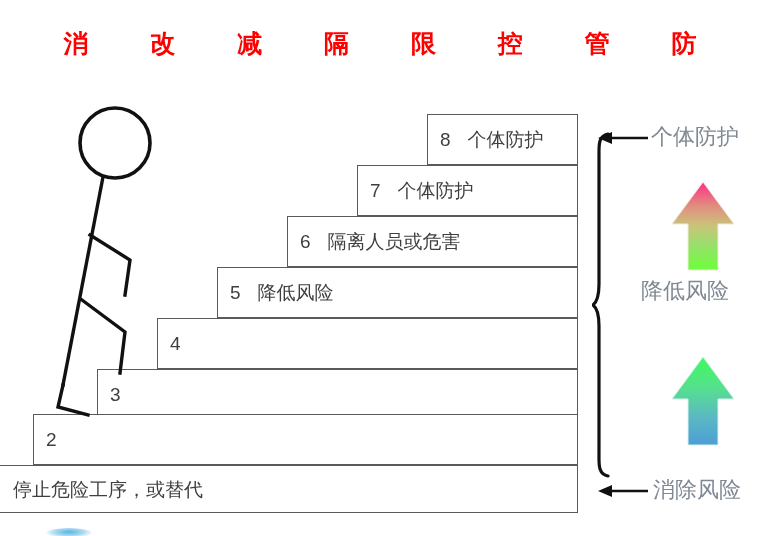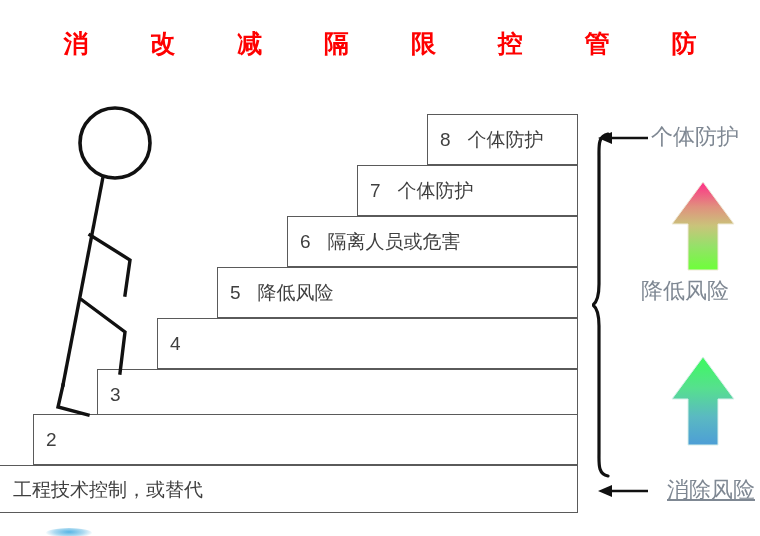--- a/index.html
+++ b/index.html
@@ -98,21 +98,21 @@
 
   .side-label {
     position: absolute;
     color: #7f8893;
     font-size: 22px;
     line-height: 24px;
     white-space: pre;
   }
   #label-ppe     { left: 651px; top: 125px; }
   #label-reduce  { left: 641px; top: 279px; }
-  #label-elim    { left: 667px; top: 478px; text-decoration: underline; }
+  #label-elim    { left: 653px; top: 478px; }
 
   .grad-arrow {
     position: absolute;
     width: 66px;
     height: 92px;
   }
   #arrow-upper { left: 670px; top: 180px; }
   #arrow-lower { left: 670px; top: 355px; }
 
   
@@ -160,21 +160,21 @@
 
   <div class="step step-3">
     <span class="step-num">3</span>
   </div>
 
   <div class="step step-2">
     <span class="step-num">2</span>
   </div>
 
   <div class="step step-1">
-    <span class="step-label">工程技术控制，或替代</span>
+    <span class="step-label">停止危险工序，或替代</span>
   </div>
 
 </div>
 
 <svg id="stick-figure" viewBox="0 0 200 330">
   <g fill="none" stroke="#111111" stroke-width="3.4" stroke-linecap="square">
     <circle cx="75" cy="48" r="35" stroke-width="3.6"></circle>
     <path d="M63 82 L23 290"></path>
     <path d="M50 140 L90 165 L85 200"></path>
     <path d="M42 205 L85 237 L80 278"></path>

